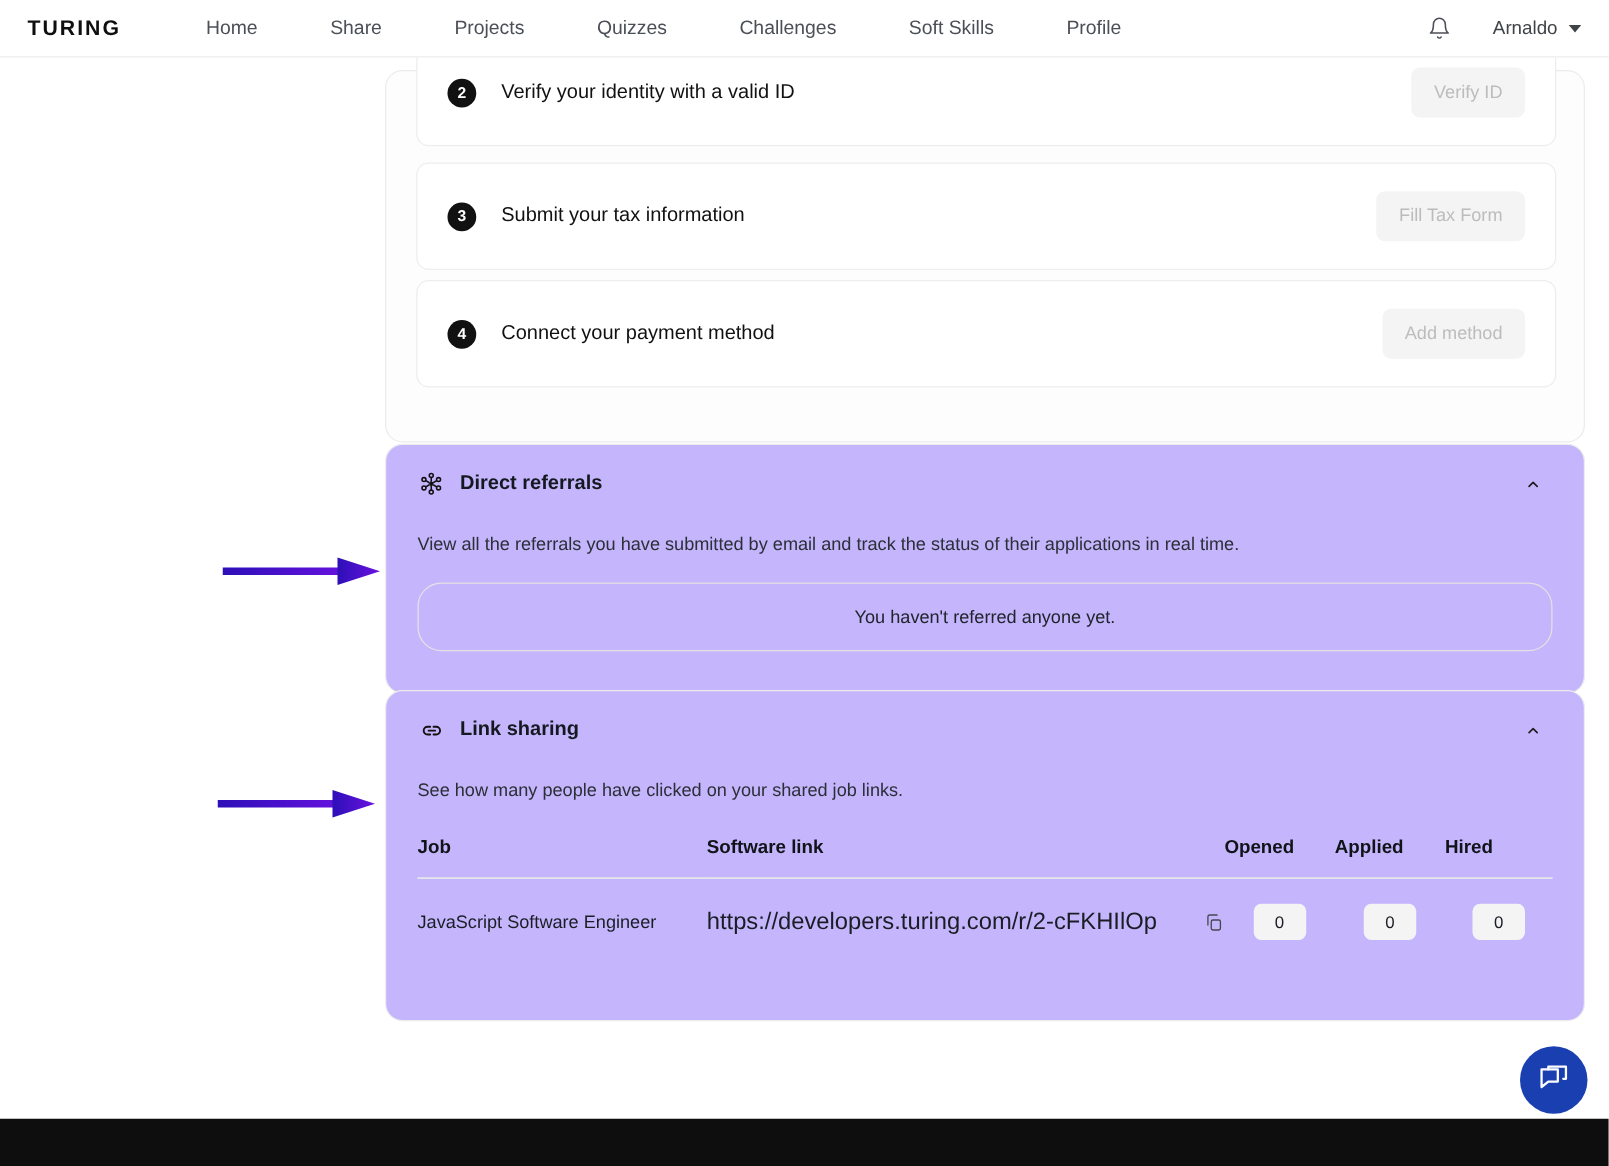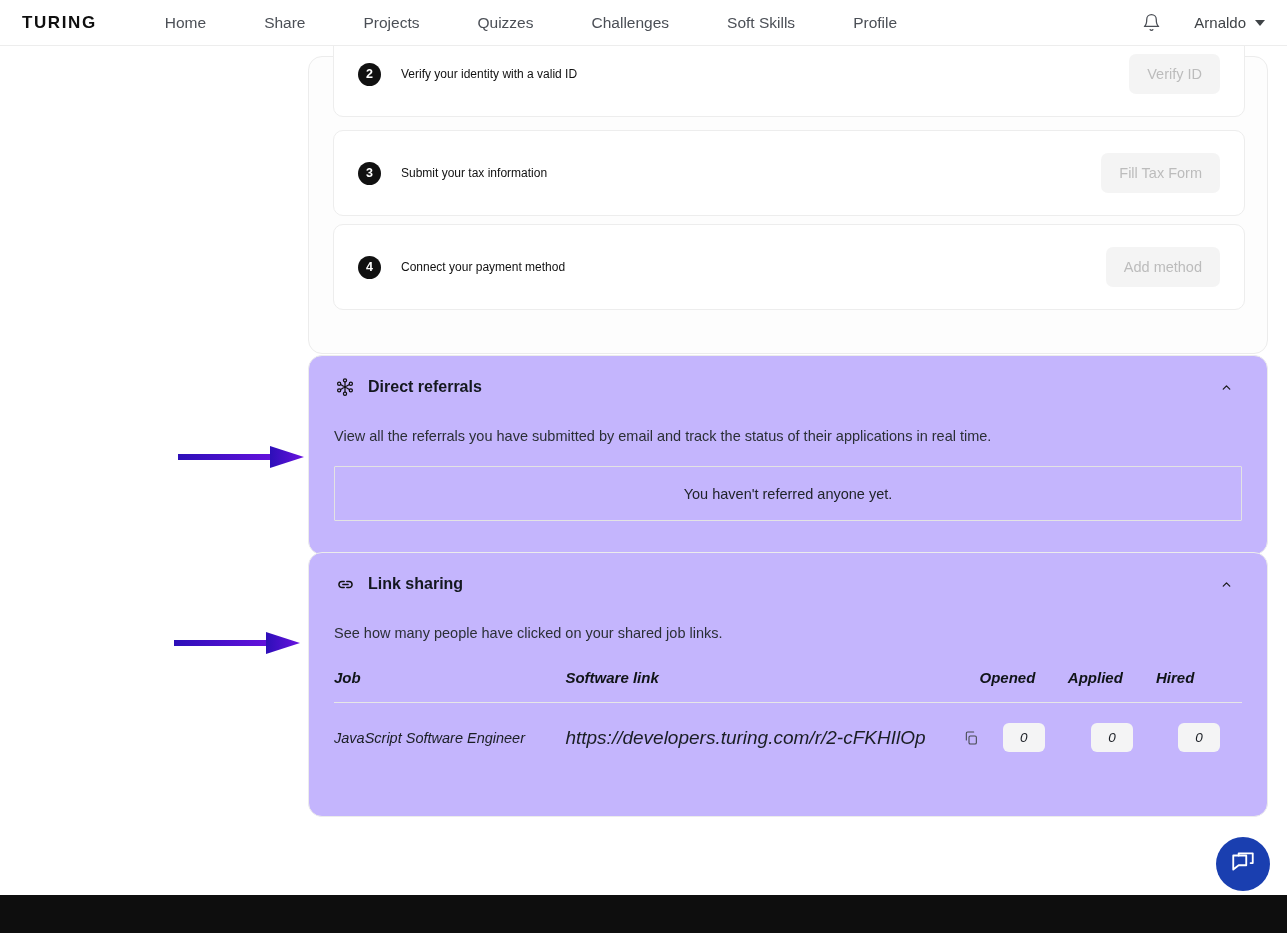--- a/index.html
+++ b/index.html
@@ -117,21 +117,21 @@
     border-radius: 50%;
     background: #111111;
     color: #ffffff;
     font-size: 12.5px;
     font-weight: 700;
     display: flex; align-items: center; justify-content: center;
     flex: none;
   }
   .step-title {
     margin-left: 20px;
-    font-size: 12px;
+    font-size: 16px;
     color: #111111;
     font-weight: 400;
   }
   .step-btn {
     margin-left: auto;
     background: #f4f4f4;
     color: #bcbcbc;
     border: none;
     border-radius: 7px;
     font-size: 14.5px;
@@ -176,34 +176,33 @@
     padding: 0 25px;
     font-size: 14.5px;
     color: #2b2f36;
     margin-top: 10px;
   }
 
   #empty-referrals {
     margin: 22px 25px 0 25px;
     height: 55px;
     border: 1px solid #e3e3e3;
-    border-radius: 1px;
+    border-radius: 19px;
     display: flex;
     align-items: center;
     justify-content: center;
     font-size: 14.5px;
     color: #20242b;
   }
 
   
   table.share-table {
     width: calc(100% - 50px);
     margin: 28px 25px 0 25px;
     border-collapse: collapse;
-    font-style: italic;
   }
   table.share-table th {
     font-size: 15px;
     font-weight: 700;
     color: #101418;
     text-align: left;
     padding: 0 0 16px 0;
     border-bottom: 1px solid #e7e7e7;
   }
   table.share-table td {

